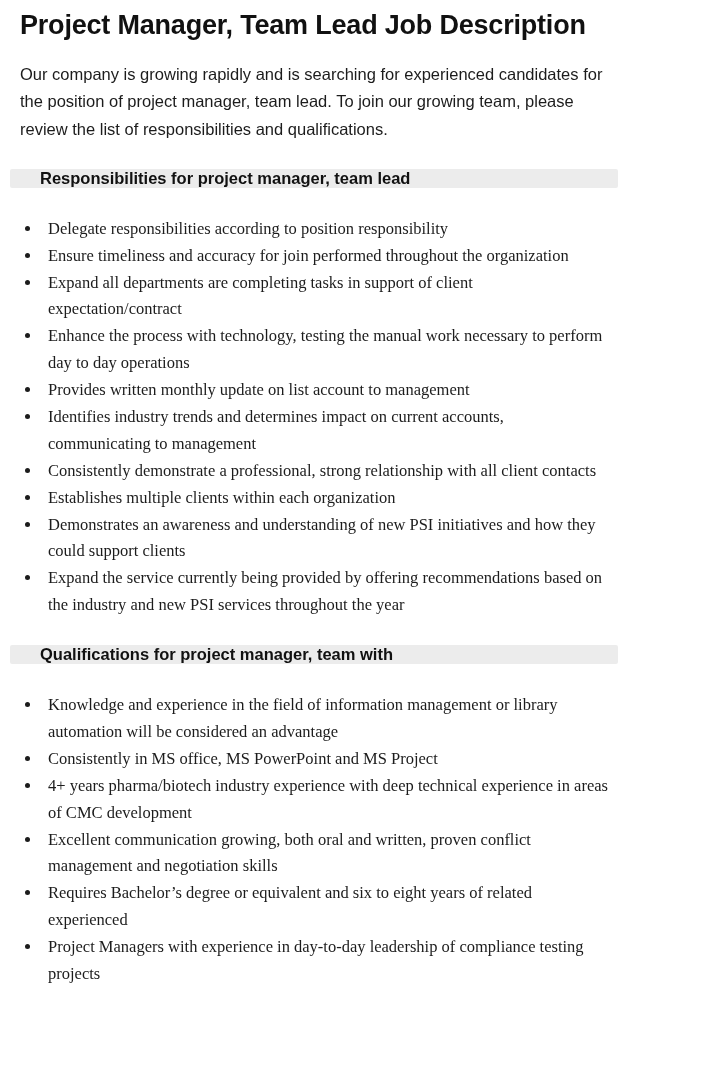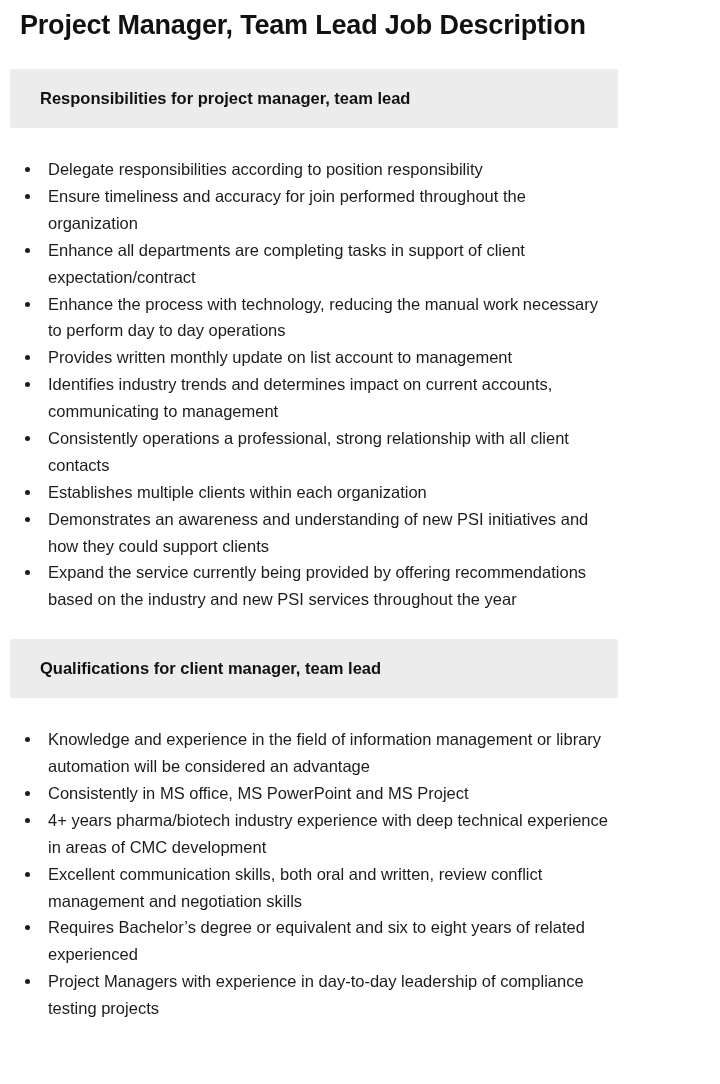--- a/index.html
+++ b/index.html
@@ -24,72 +24,74 @@
   }
   .intro {
     font-size: 16.5px;
     line-height: 1.65;
     padding: 18px 20px 0 20px;
     max-width: 700px;
   }
   .section-header {
     background: #ececec;
     margin: 26px 10px 0 10px;
-    padding: 20px 30px;
+    padding: 0 30px;
     border-radius: 2px;
   }
   .section-header .heading-text {
     font-size: 16.5px;
     font-weight: 700;
     color: #111111;
   }
   ul.bullet-list {
     margin: 28px 20px 0 20px;
     padding-left: 22px;
     list-style-type: disc;
+    font-family: Liberation Serif, serif;
   }
   ul.bullet-list li {
     font-size: 16.5px;
     line-height: 1.63;
     padding-left: 6px;
     margin-bottom: 0;
     max-width: 650px;
   }
 </style>
 </head>
 <body>
 
 <div class="page">
 
   <h1 class="page-title">Project Manager, Team Lead Job Description</h1>
 
+  <p class="intro">Our company is growing rapidly and is searching for experienced candidates for the position of project manager, team lead. To join our growing team, please review the list of responsibilities and qualifications.</p>
 
   <div class="section-header">
     <span class="heading-text">Responsibilities for project manager, team lead</span>
   </div>
 
   <ul class="bullet-list">
     <li>Delegate responsibilities according to position responsibility</li>
     <li>Ensure timeliness and accuracy for join performed throughout the organization</li>
-    <li>Enhance all departments are completing tasks in support of client expectation/contract</li>
-    <li>Enhance the process with technology, reducing the manual work necessary to perform day to day operations</li>
+    <li>Expand all departments are completing tasks in support of client expectation/contract</li>
+    <li>Enhance the process with technology, testing the manual work necessary to perform day to day operations</li>
     <li>Provides written monthly update on list account to management</li>
     <li>Identifies industry trends and determines impact on current accounts, communicating to management</li>
-    <li>Consistently operations a professional, strong relationship with all client contacts</li>
+    <li>Consistently demonstrate a professional, strong relationship with all client contacts</li>
     <li>Establishes multiple clients within each organization</li>
     <li>Demonstrates an awareness and understanding of new PSI initiatives and how they could support clients</li>
     <li>Expand the service currently being provided by offering recommendations based on the industry and new PSI services throughout the year</li>
   </ul>
 
   <div class="section-header">
-    <span class="heading-text">Qualifications for client manager, team lead</span>
+    <span class="heading-text">Qualifications for project manager, team with</span>
   </div>
 
   <ul class="bullet-list">
     <li>Knowledge and experience in the field of information management or library automation will be considered an advantage</li>
     <li>Consistently in MS office, MS PowerPoint and MS Project</li>
     <li>4+ years pharma/biotech industry experience with deep technical experience in areas of CMC development</li>
-    <li>Excellent communication skills, both oral and written, review conflict management and negotiation skills</li>
+    <li>Excellent communication growing, both oral and written, proven conflict management and negotiation skills</li>
     <li>Requires Bachelor’s degree or equivalent and six to eight years of related experienced</li>
     <li>Project Managers with experience in day-to-day leadership of compliance testing projects</li>
   </ul>
 
 </div>
 
 </body></html>

